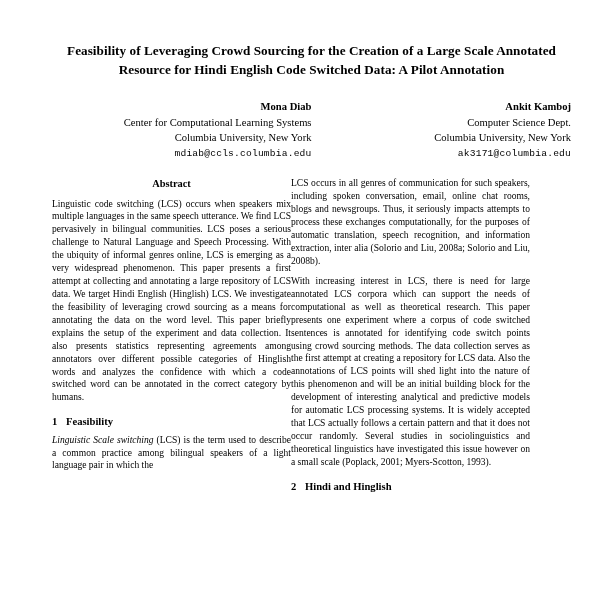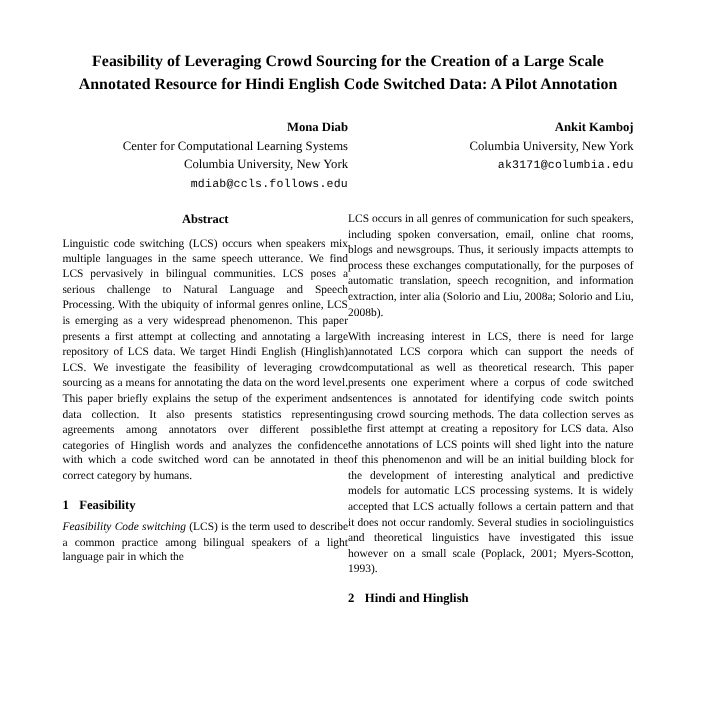--- a/index.html
+++ b/index.html
@@ -11,21 +11,21 @@
     width: 600px;
     height: 600px;
     font-family: "Liberation Serif", serif;
     color: #000000;
     overflow: hidden;
   }
   .page {
     width: 600px;
     height: 600px;
     box-sizing: border-box;
-    padding: 42px 72px 0 52px;
+    padding: 42px 29px 0 52px;
     position: relative;
   }
   .title {
     font-size: 13.2px;
     font-weight: bold;
     line-height: 1.42;
     text-align: center;
     margin: 0 6px 0 6px;
     letter-spacing: 0.05px;
   }
@@ -93,39 +93,40 @@
 
 <div class="page">
 
   <div class="title">Feasibility of Leveraging Crowd Sourcing for the Creation of a Large Scale Annotated Resource for Hindi English Code Switched Data: A Pilot Annotation</div>
 
   <div class="authors">
     <div class="author-block">
       <div class="author-name">Mona Diab</div>
       <div class="author-line">Center for Computational Learning Systems</div>
       <div class="author-line">Columbia University, New York</div>
-      <div class="author-email">mdiab@ccls.follows.edu</div>
+      <div class="author-email">mdiab@ccls.columbia.edu</div>
     </div>
     <div class="author-block">
       <div class="author-name">Ankit Kamboj</div>
+      <div class="author-line">Computer Science Dept.</div>
       <div class="author-line">Columbia University, New York</div>
       <div class="author-email">ak3171@columbia.edu</div>
     </div>
   </div>
 
   <div class="columns">
 
     <div class="col">
       <div class="abstract-head">Abstract</div>
       <p class="para">Linguistic code switching (LCS) occurs when speakers mix multiple languages in the same speech utterance. We find LCS pervasively in bilingual communities. LCS poses a serious challenge to Natural Language and Speech Processing. With the ubiquity of informal genres online, LCS is emerging as a very widespread phenomenon. This paper presents a first attempt at collecting and annotating a large repository of LCS data. We target Hindi English (Hinglish) LCS. We investigate the feasibility of leveraging crowd sourcing as a means for annotating the data on the word level. This paper briefly explains the setup of the experiment and data collection. It also presents statistics representing agreements among annotators over different possible categories of Hinglish words and analyzes the confidence with which a code switched word can be annotated in the correct category by humans.</p>
 
       <div class="section-head">
         <span class="num">1</span><span>Feasibility</span>
       </div>
-      <p class="para"><span class="it">Feasibility Code switching</span><span> (LCS) is the term used to describe a common practice among bilingual speakers of a light language pair in which the</span></p>
+      <p class="para"><span class="it">Linguistic Scale switching</span><span> (LCS) is the term used to describe a common practice among bilingual speakers of a light language pair in which the</span></p>
     </div>
 
     <div class="col">
       <p class="para">LCS occurs in all genres of communication for such speakers, including spoken conversation, email, online chat rooms, blogs and newsgroups. Thus, it seriously impacts attempts to process these exchanges computationally, for the purposes of automatic translation, speech recognition, and information extraction, inter alia (Solorio and Liu, 2008a; Solorio and Liu, 2008b).</p>
       <p class="para">With increasing interest in LCS, there is need for large annotated LCS corpora which can support the needs of computational as well as theoretical research. This paper presents one experiment where a corpus of code switched sentences is annotated for identifying code switch points using crowd sourcing methods. The data collection serves as the first attempt at creating a repository for LCS data. Also the annotations of LCS points will shed light into the nature of this phenomenon and will be an initial building block for the development of interesting analytical and predictive models for automatic LCS processing systems. It is widely accepted that LCS actually follows a certain pattern and that it does not occur randomly. Several studies in sociolinguistics and theoretical linguistics have investigated this issue however on a small scale (Poplack, 2001; Myers-Scotton, 1993).</p>
 
       <div class="section-head">
         <span class="num">2</span><span>Hindi and Hinglish</span>
       </div>
     </div>

